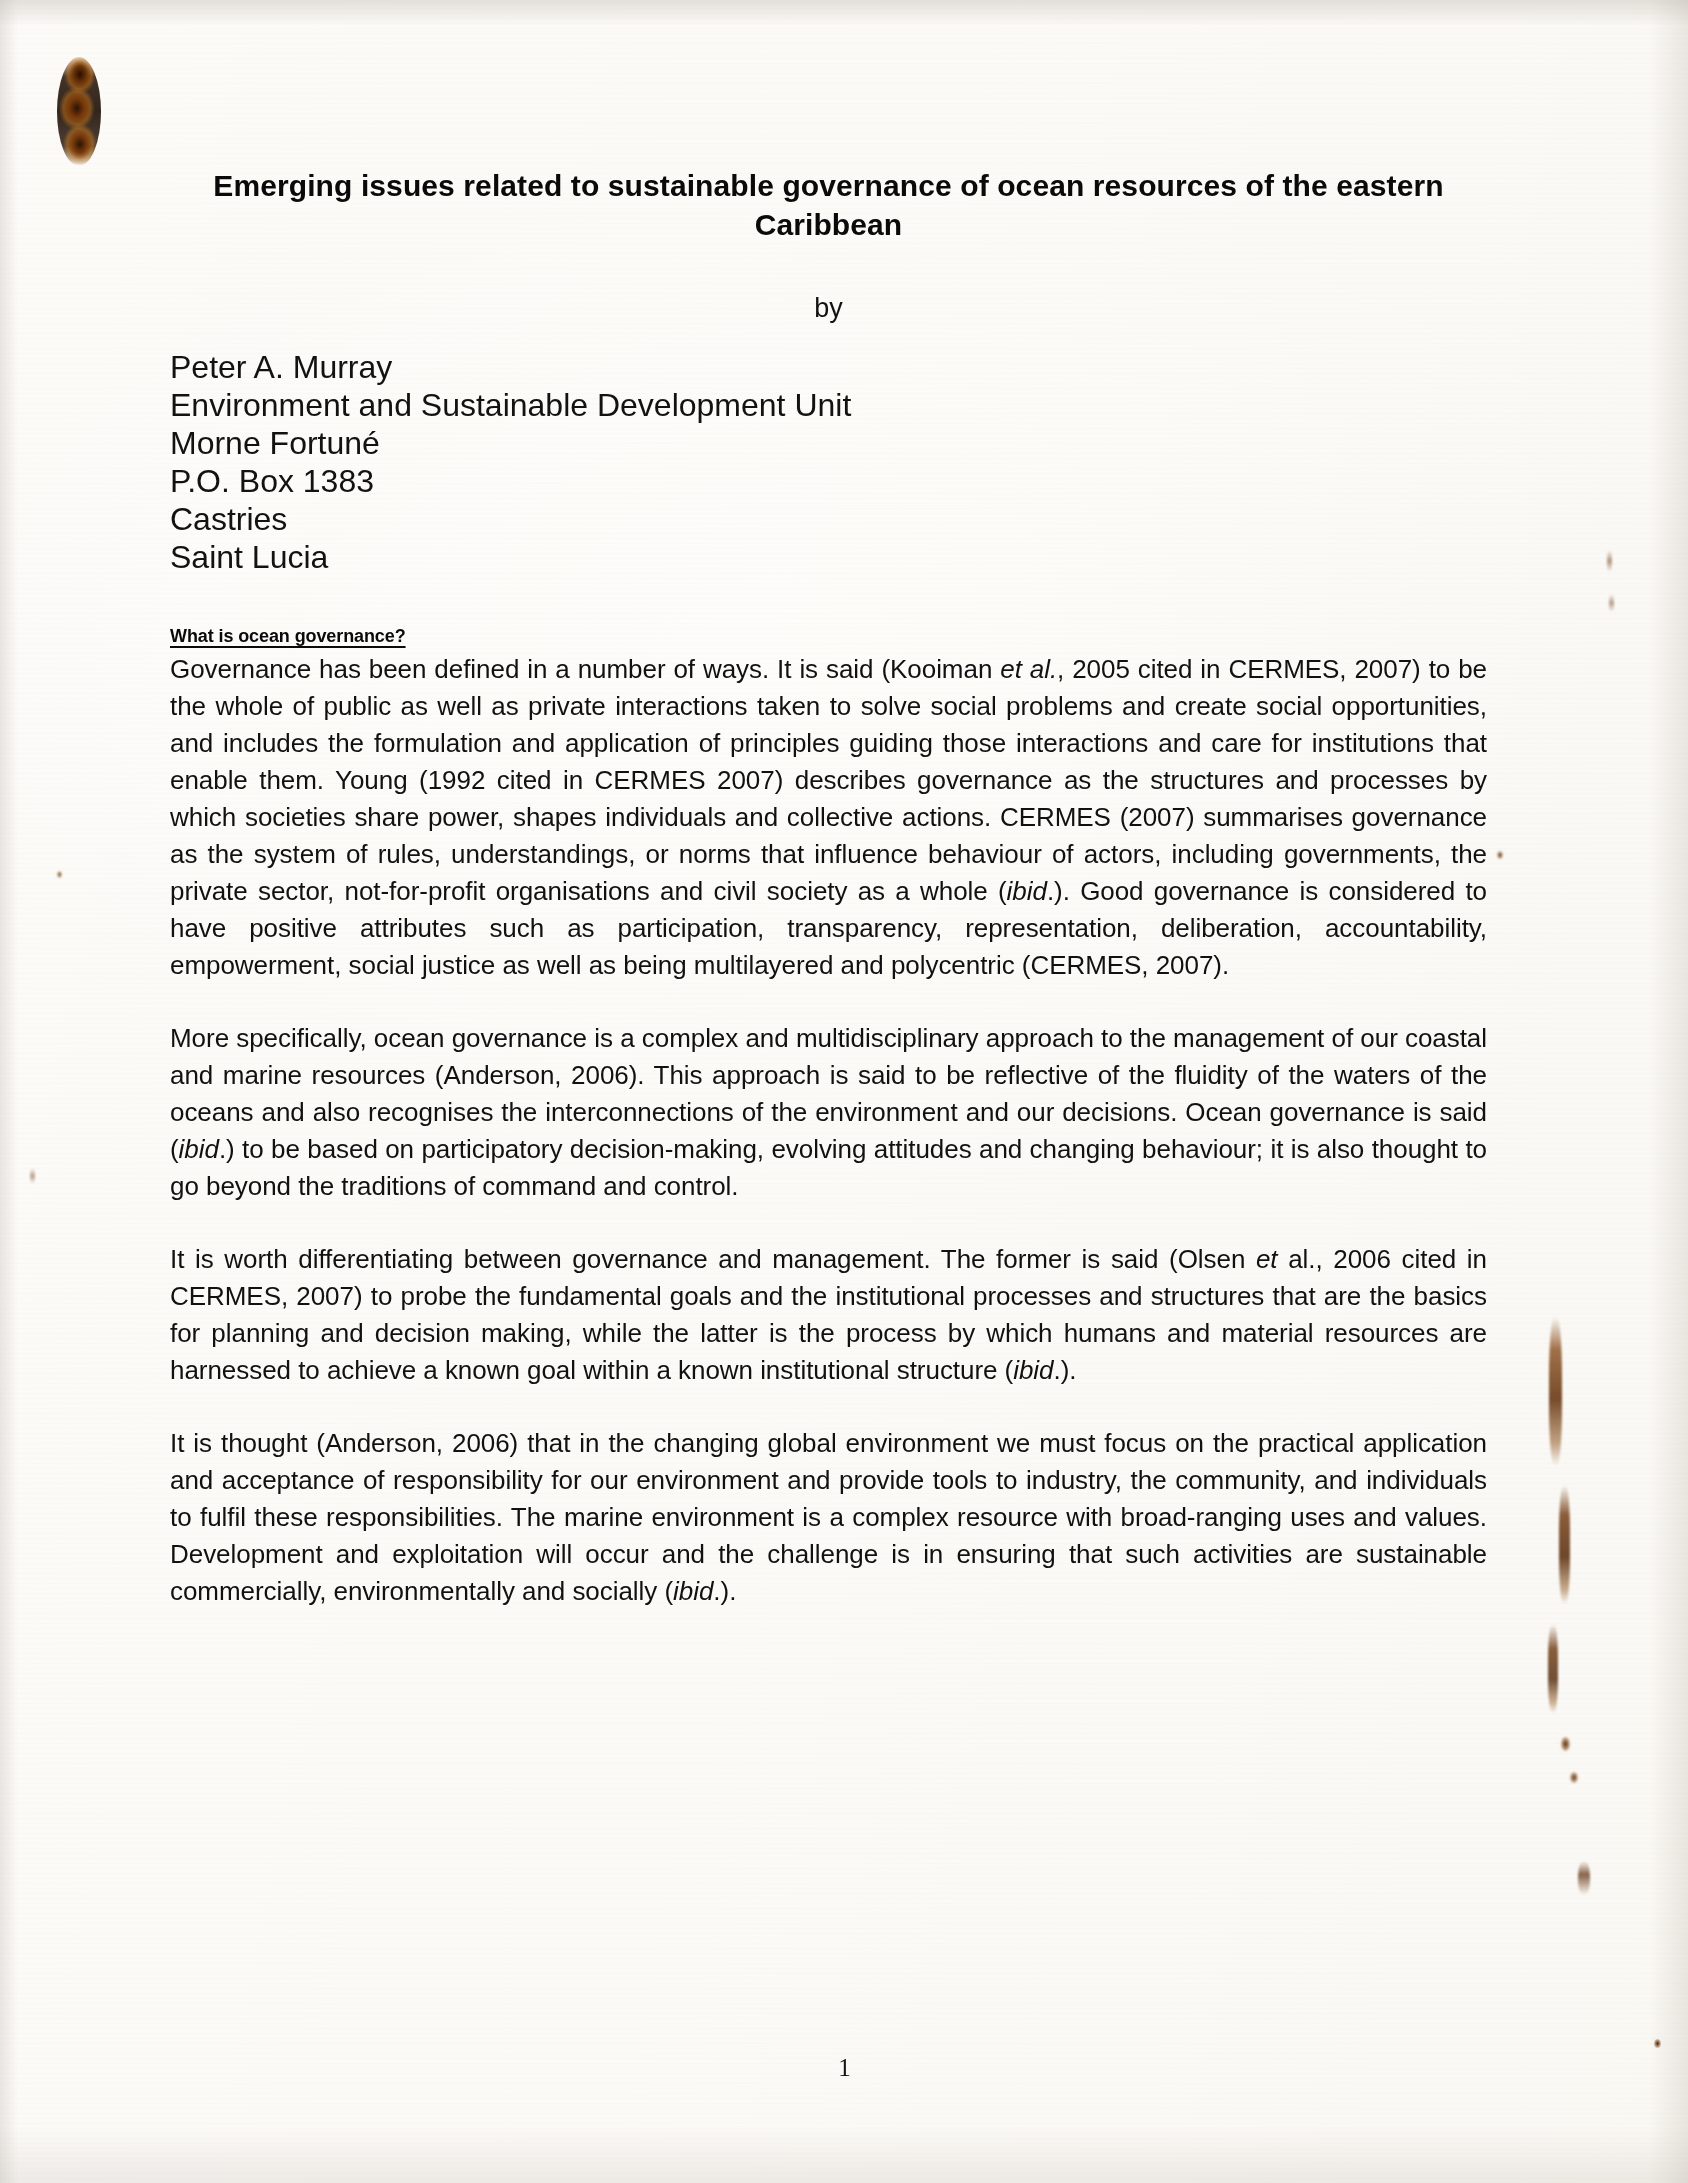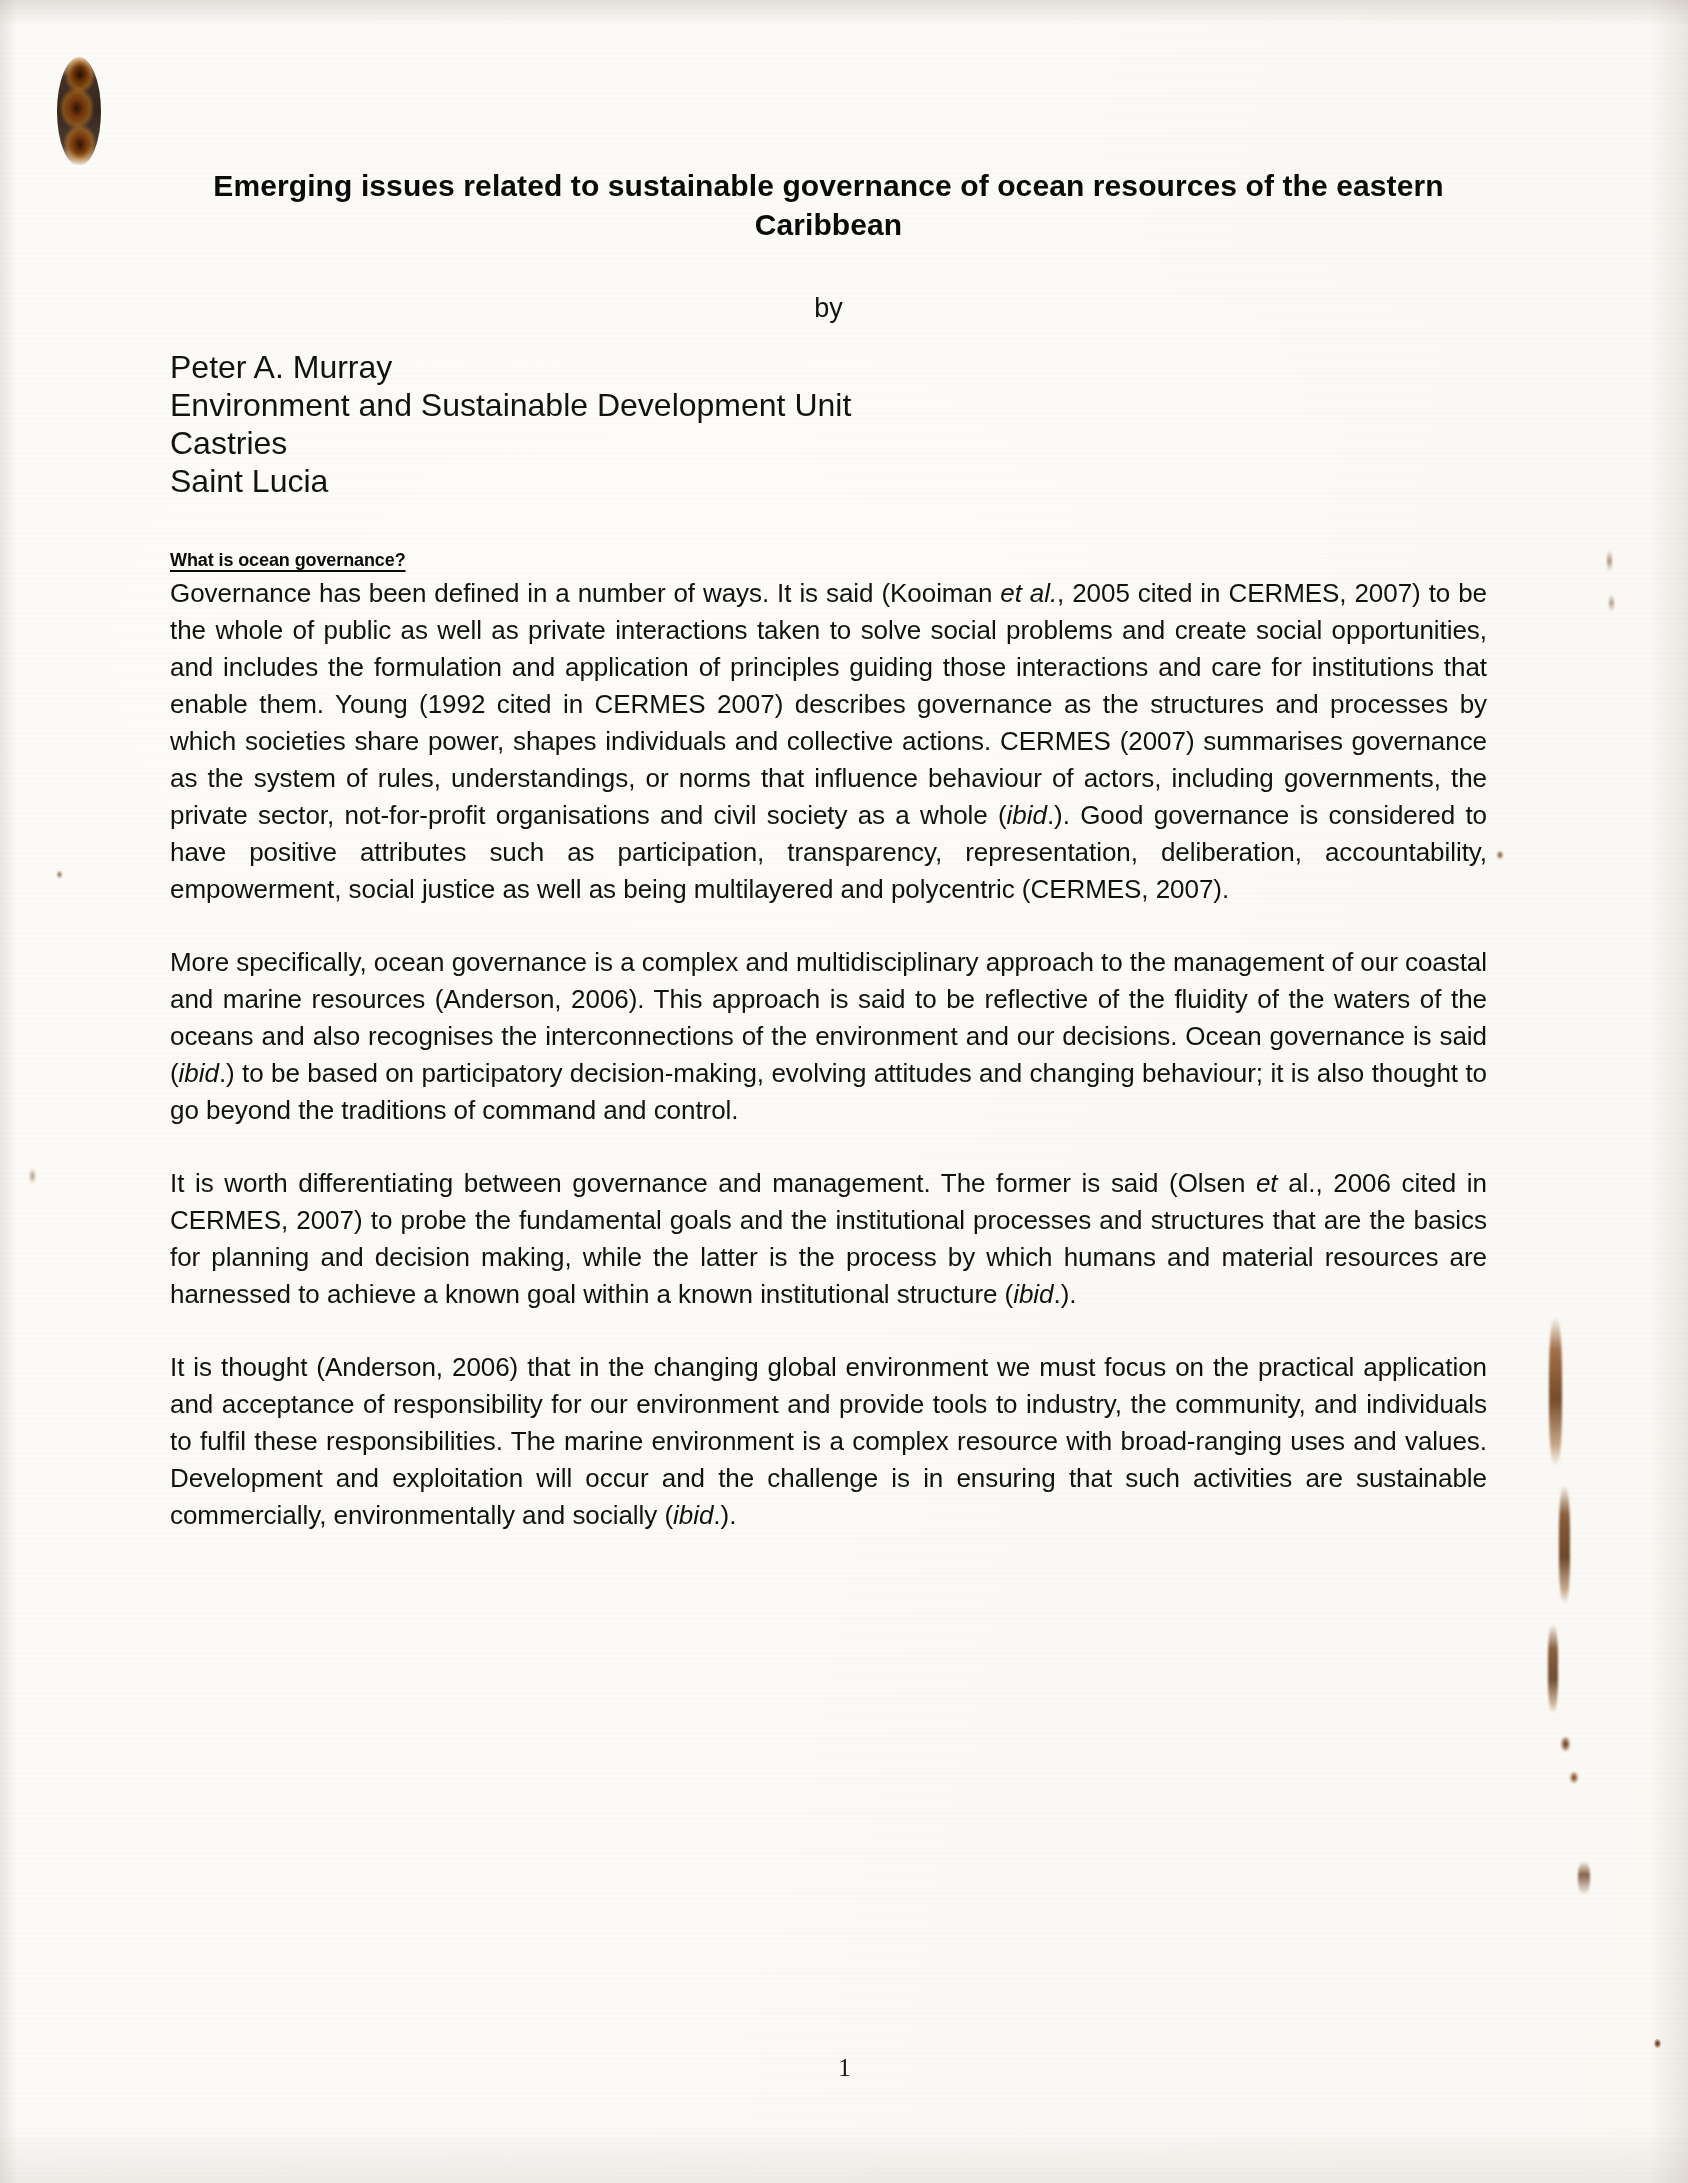--- a/index.html
+++ b/index.html
@@ -224,20 +224,22 @@
 
   <div class="content">
 
     <h1 class="doc-title">Emerging issues related to sustainable governance of ocean resources of the eastern Caribbean</h1>
 
     <div class="byline">by</div>
 
     <div class="author-block">
       <div>Peter A. Murray</div>
       <div>Environment and Sustainable Development Unit</div>
+      <div>Morne Fortuné</div>
+      <div>P.O. Box 1383</div>
       <div>Castries</div>
       <div>Saint Lucia</div>
     </div>
 
     <h2 class="section-heading">What is ocean governance?</h2>
 
     <div id="paragraphs">
         <p class="body-para first"><span>Governance has been defined in a number of ways. It is said (Kooiman </span><em>et al.</em><span>, 2005 cited in CERMES, 2007) to be the whole of public as well as private interactions taken to solve social problems and create social opportunities, and includes the formulation and application of principles guiding those interactions and care for institutions that enable them.  Young (1992 cited in CERMES 2007) describes governance as the structures and processes by which societies share power, shapes individuals and collective actions. CERMES (2007) summarises governance as the system of rules, understandings, or norms that influence behaviour of actors, including governments, the private sector, not-for-profit organisations and civil society as a whole (</span><em>ibid</em><span>.).   Good governance is considered to have positive attributes such as participation, transparency, representation, deliberation, accountability, empowerment, social justice as well as being multilayered and polycentric (CERMES, 2007).</span></p>
         <p class="body-para"><span>More specifically, ocean governance is a complex and multidisciplinary approach to the management of our coastal and marine resources (Anderson, 2006). This approach is said to be reflective of the fluidity of the waters of the oceans and also recognises the interconnections of the environment and our decisions.  Ocean governance is said (</span><em>ibid</em><span>.) to be based on participatory decision-making, evolving attitudes and changing behaviour; it is also thought to go beyond the traditions of command and control.</span></p>
         <p class="body-para"><span>It is worth differentiating between governance and management. The former is said (Olsen </span><em>et</em><span> al., 2006 cited in CERMES, 2007) to probe the fundamental goals and the institutional processes and structures that are the basics for planning and decision making, while the latter is the process by which humans and material resources are harnessed to achieve a known goal within a known institutional structure (</span><em>ibid</em><span>.).</span></p>

